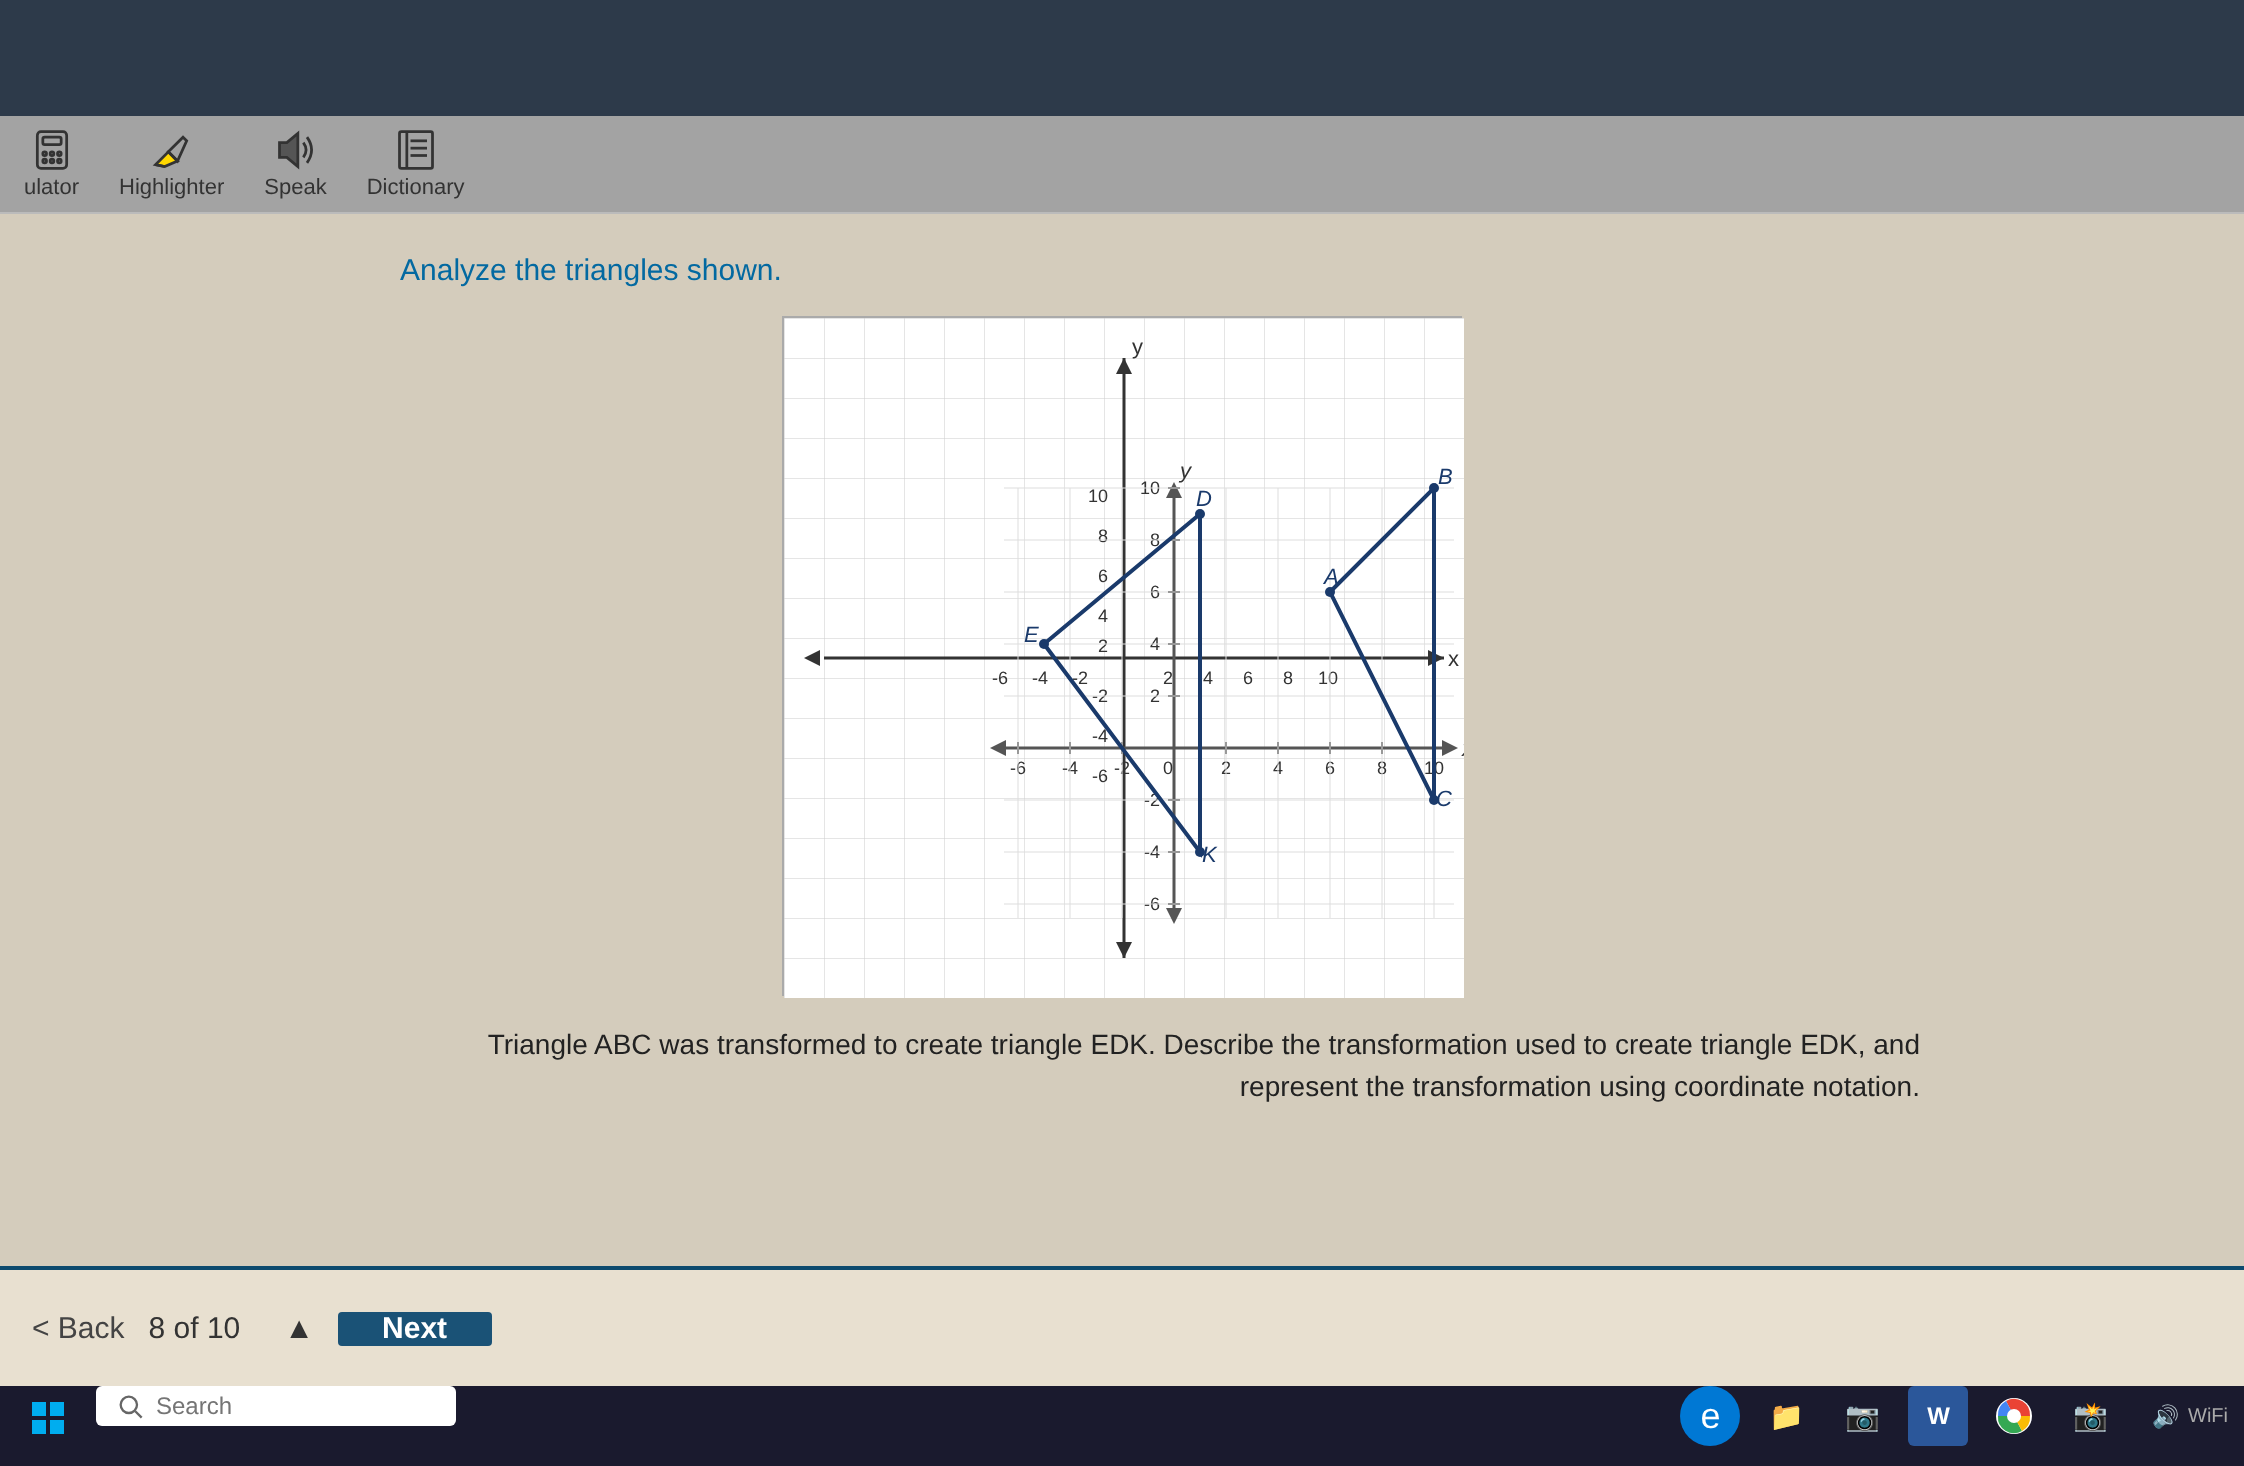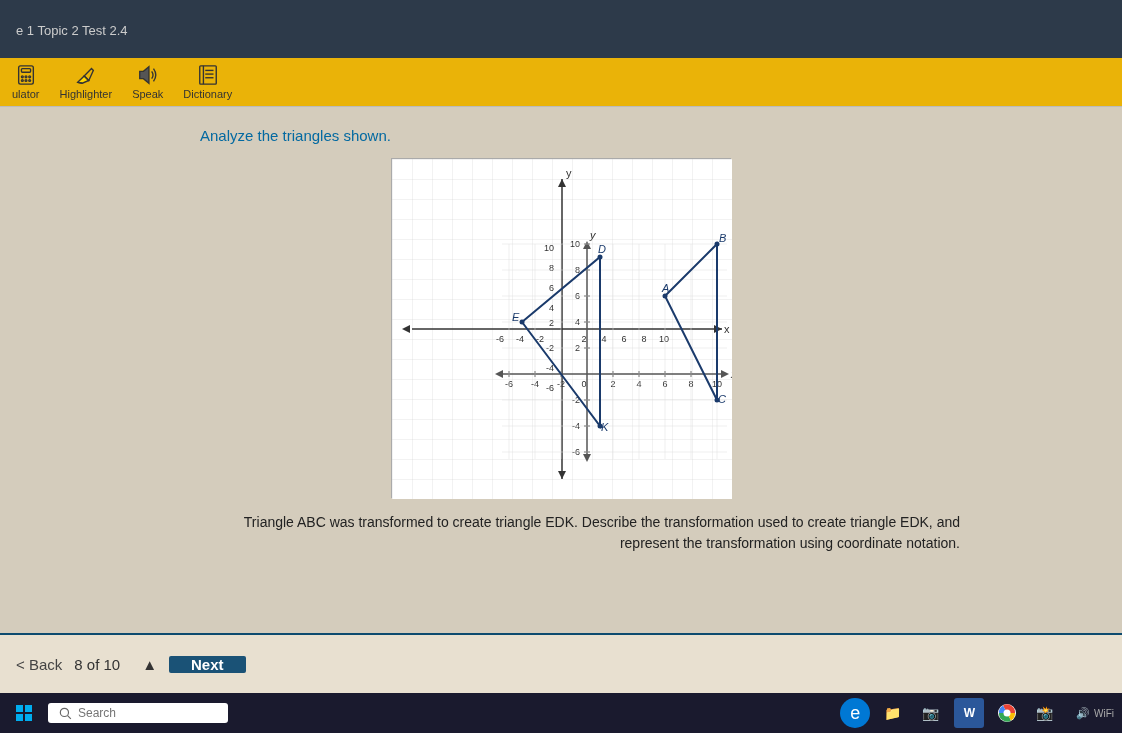--- a/index.html
+++ b/index.html
@@ -29,21 +29,21 @@
       letter-spacing: 0.5px;
     }
     .top-bar-subtitle {
       font-size: 13px;
       color: #ccc;
       margin-top: 2px;
     }
 
     
     .toolbar {
-      background: #eab308;
+      background: #a3a3a3;
       display: flex;
       align-items: center;
       padding: 6px 12px;
       gap: 20px;
       border-bottom: 1px solid #bbb;
       min-height: 48px;
     }
     .toolbar-item {
       display: flex;
       flex-direction: column;
@@ -140,21 +140,21 @@
       cursor: pointer;
       border-radius: 2px;
       min-width: 70px;
     }
 
     
     .taskbar {
       background: #1a1a2e;
       min-height: 40px;
       display: flex;
-      align-items: center;
+      align-items: flex-start;
       padding: 0 8px;
       gap: 8px;
     }
     .taskbar-search {
       display: flex;
       align-items: center;
       background: white;
       border-radius: 3px;
       padding: 3px 10px;
       gap: 6px;
@@ -188,21 +188,20 @@
       height: 32px;
       display: flex;
       align-items: center;
       justify-content: center;
     }
   </style>
 </head>
 <body>
 
 <div class="top-bar">
-  <div class="top-bar-subtitle">e 1 Topic 2 Test 2.4</div>
 </div>
 
 <div class="toolbar">
   <div class="toolbar-item">
     <svg viewBox="0 0 24 24" fill="none" stroke="#333" stroke-width="1.5">
       <rect x="4" y="2" width="16" height="20" rx="2"></rect>
       <rect x="7" y="5" width="10" height="4" rx="1"></rect>
       <circle cx="8" cy="14" r="1"></circle>
         <circle cx="12" cy="14" r="1"></circle>
         <circle cx="16" cy="14" r="1"></circle>

